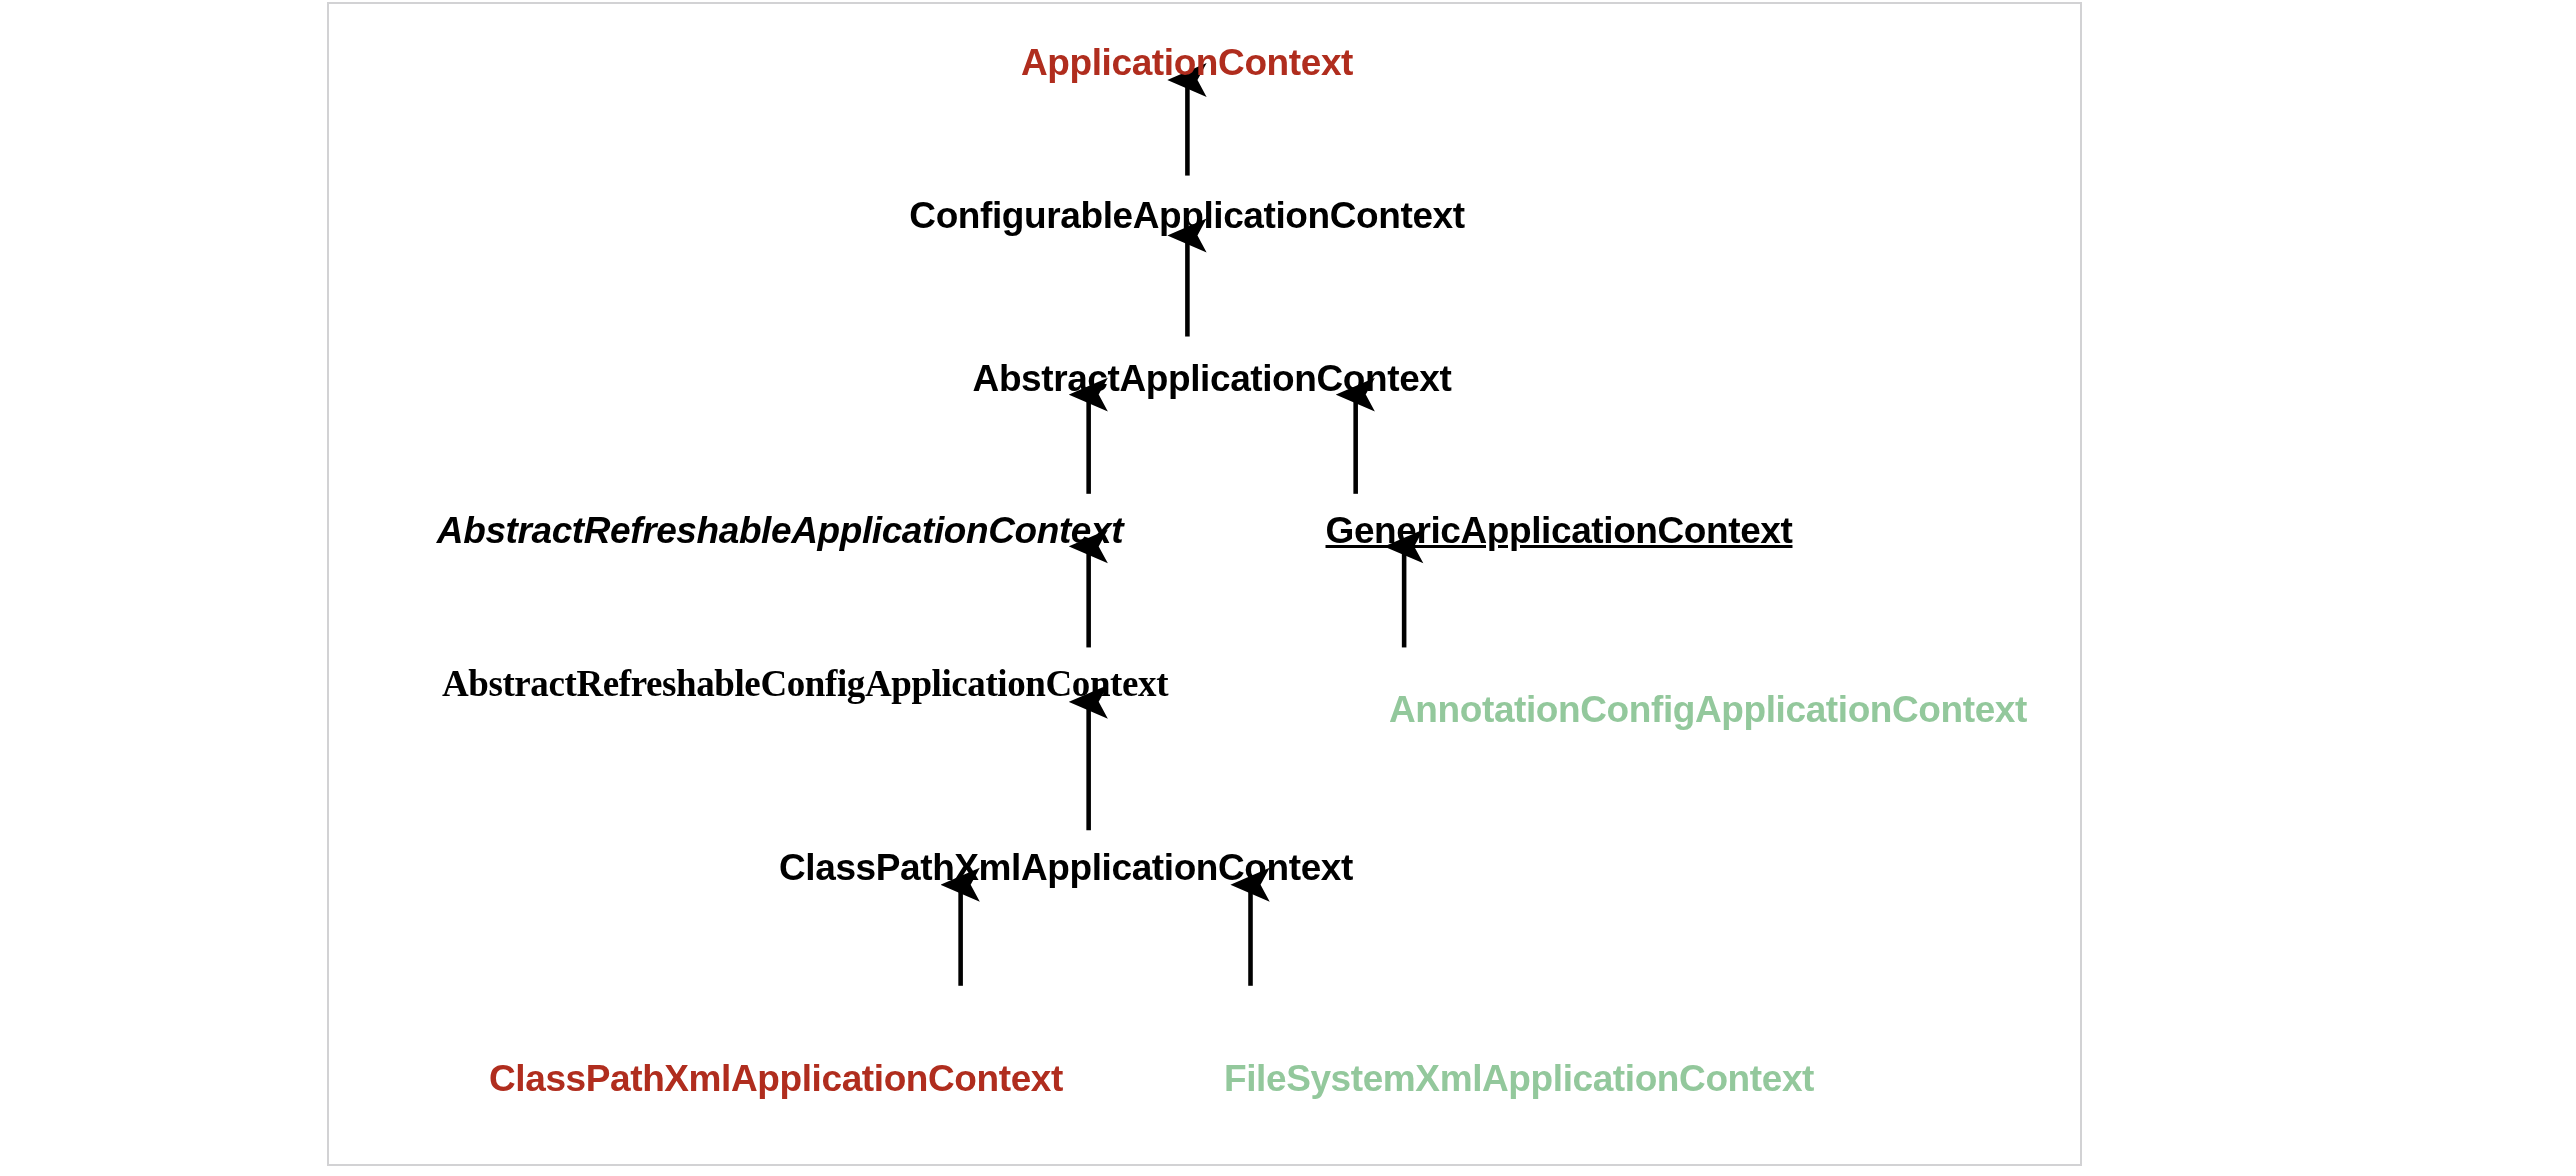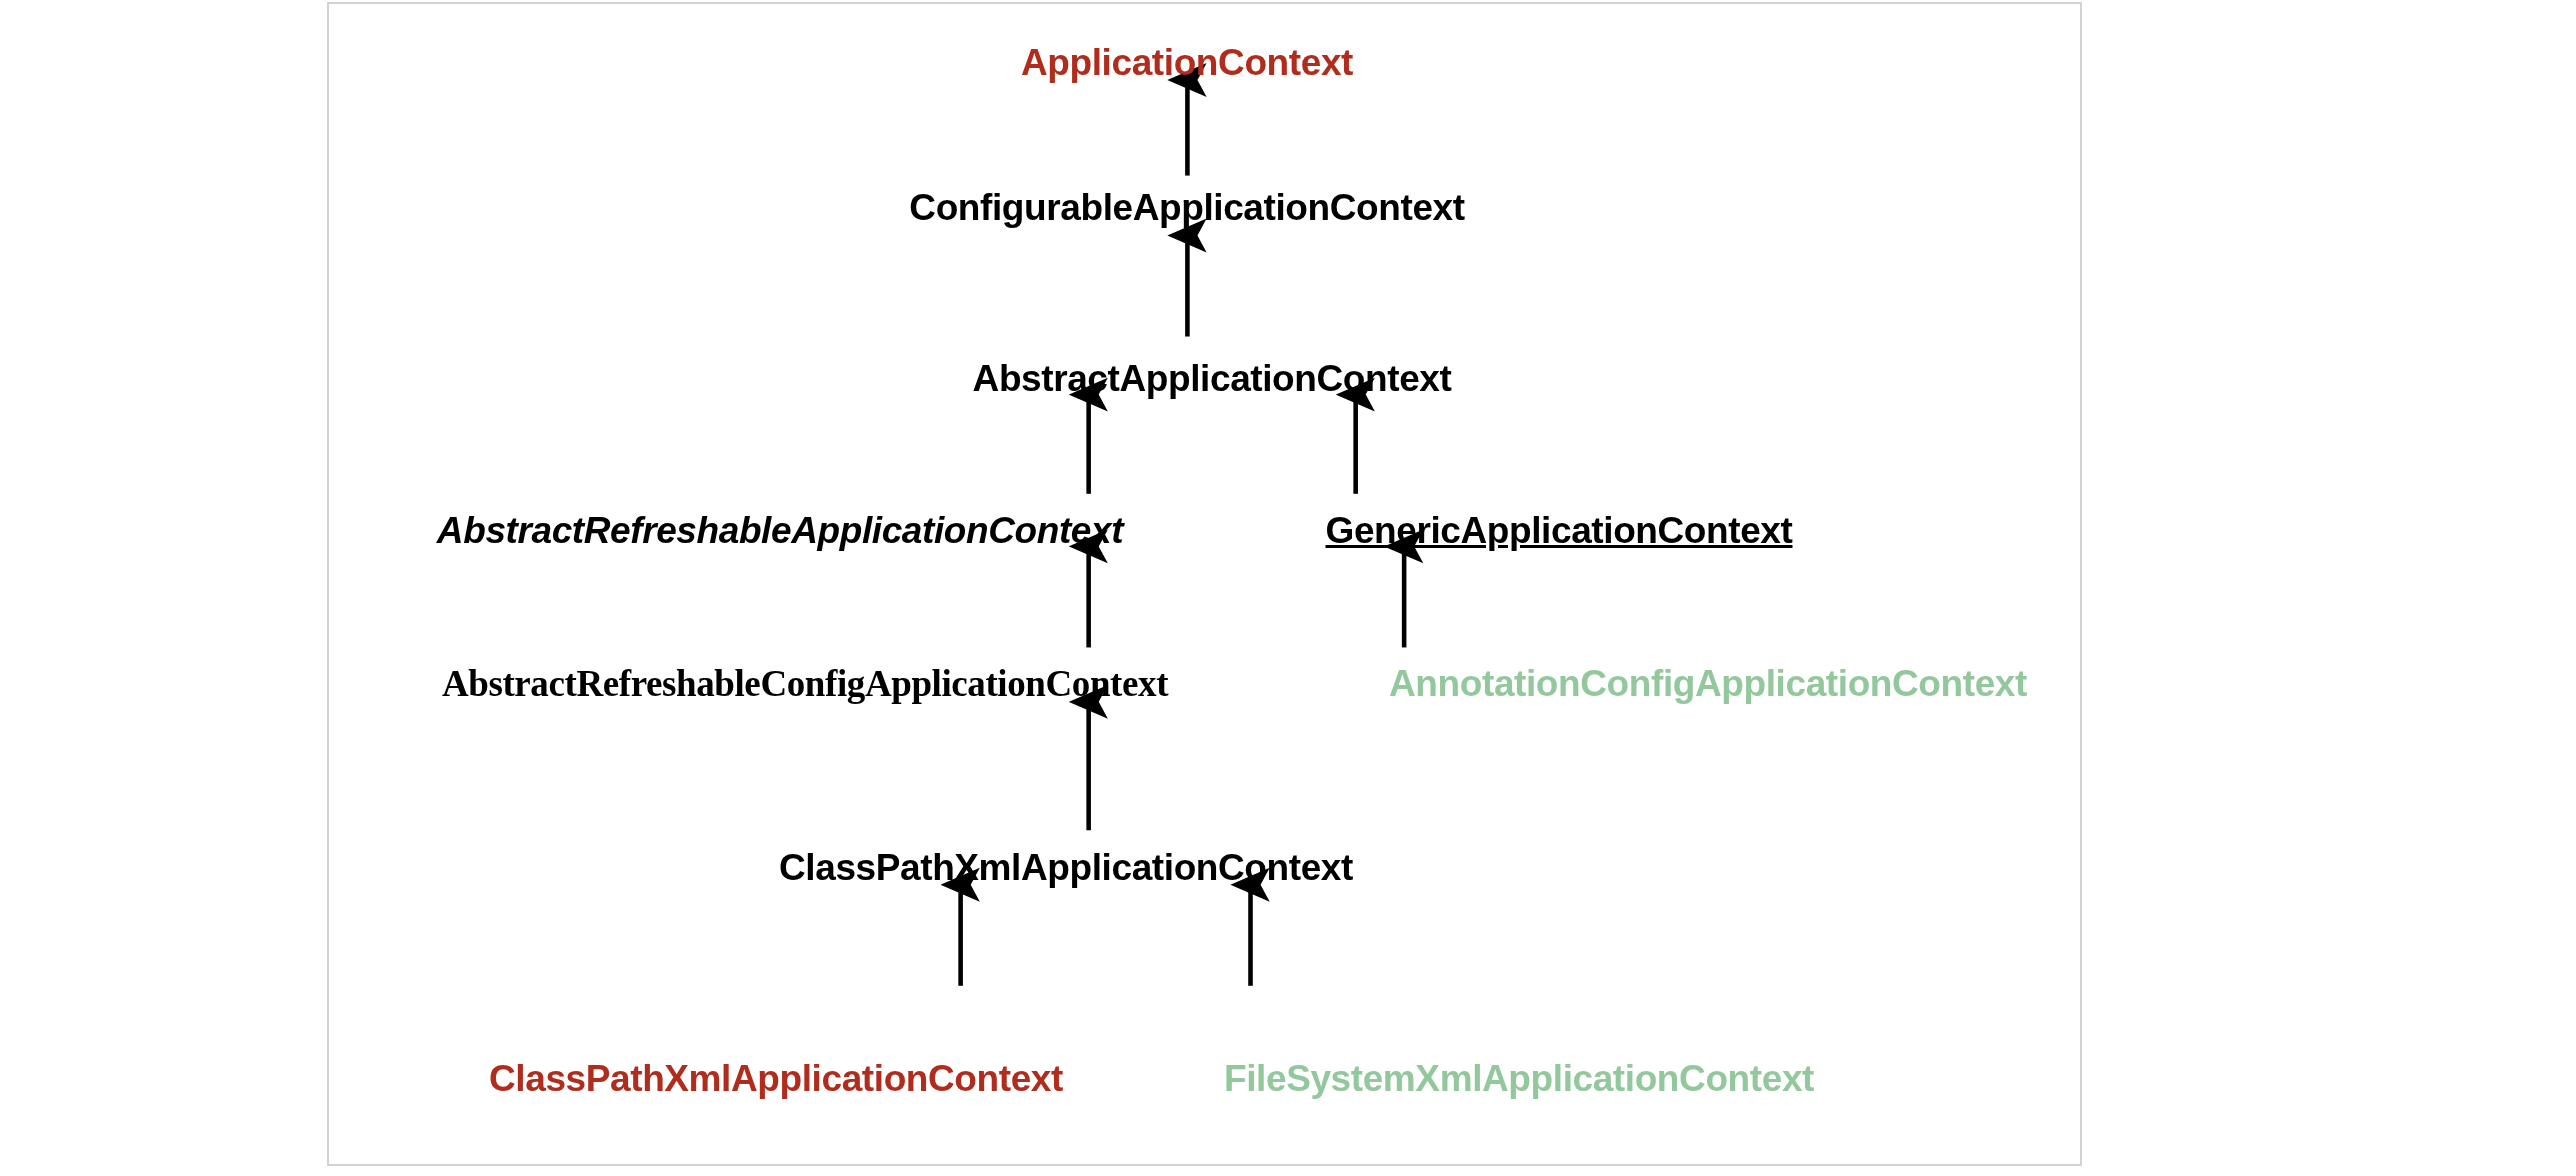--- a/index.html
+++ b/index.html
@@ -80,25 +80,25 @@
         <line x1="1190" y1="708" x2="1190" y2="598" marker-end="url(#arrowhead)"></line>
         <line x1="1535" y1="708" x2="1535" y2="598" marker-end="url(#arrowhead)"></line>
         <line x1="1190" y1="908" x2="1190" y2="768" marker-end="url(#arrowhead)"></line>
         <line x1="1050" y1="1078" x2="1050" y2="968" marker-end="url(#arrowhead)"></line>
         <line x1="1367" y1="1078" x2="1367" y2="968" marker-end="url(#arrowhead)"></line>
       </g>
   </svg>
 
   <div id="node-layer">
       <div class="node center red" style="left: 1187px; top: 44px;">ApplicationContext</div>
-      <div class="node center " style="left: 1187px; top: 189px; text-align: right;">ConfigurableApplicationContext</div>
+      <div class="node center " style="left: 1187px; top: 197px; text-align: right;">ConfigurableApplicationContext</div>
       <div class="node center " style="left: 1212px; top: 360px;">AbstractApplicationContext</div>
       <div class="node center " style="left: 780px; top: 512px; font-style: italic;">AbstractRefreshableApplicationContext</div>
       <div class="node center " style="left: 1559px; top: 512px; text-decoration: underline;">GenericApplicationContext</div>
       <div class="node center " style="left: 805px; top: 665px; font-family: Liberation Serif, serif;">AbstractRefreshableConfigApplicationContext</div>
-      <div class="node center green" style="left: 1708px; top: 665px;">AnnotationConfigApplicationContext</div>
+      <div class="node center green" style="left: 1708px; top: 691px;">AnnotationConfigApplicationContext</div>
       <div class="node center " style="left: 1066px; top: 849px;">ClassPathXmlApplicationContext</div>
       <div class="node center red" style="left: 776px; top: 1060px;">ClassPathXmlApplicationContext</div>
       <div class="node center green" style="left: 1519px; top: 1060px;">FileSystemXmlApplicationContext</div>
     </div>
 
 </div>
 
 
 </body></html>

